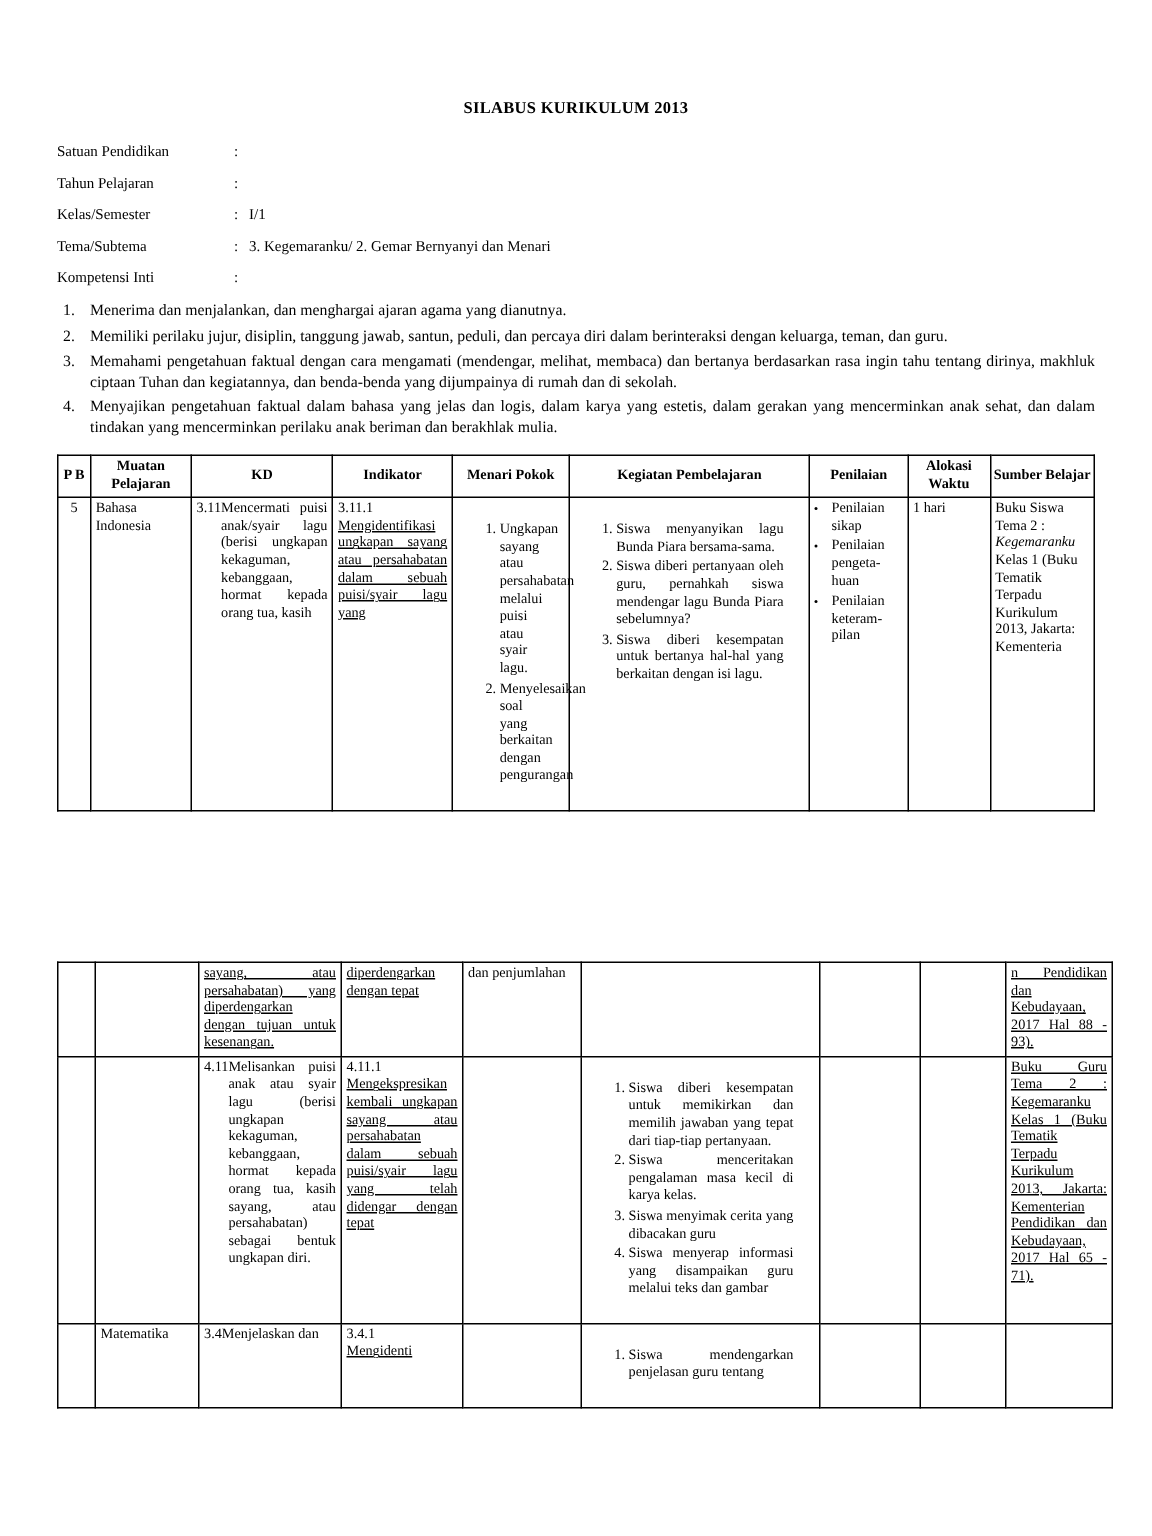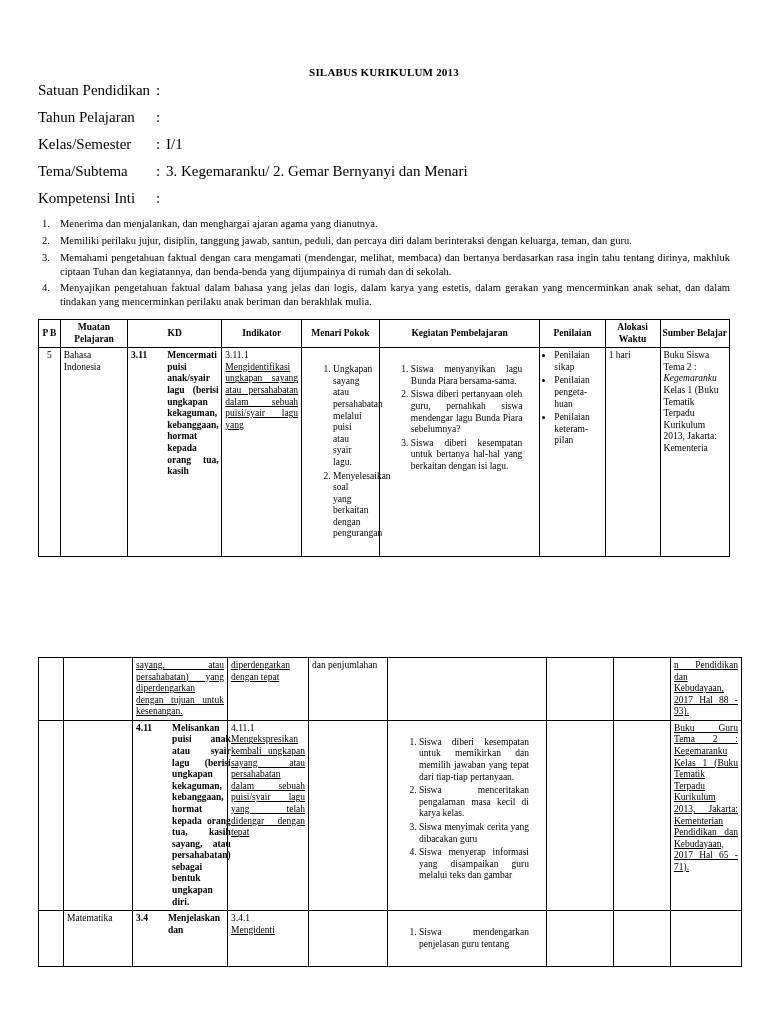--- a/index.html
+++ b/index.html
@@ -23,25 +23,25 @@
   }
   .inner {
     margin: 0 38px;
   }
   .doc-title {
     text-align: center;
     font-weight: bold;
     font-size: 11px;
     letter-spacing: 0.2px;
     margin-top: 66px;
-    margin-bottom: 4px;
+    margin-bottom: 18px;
   }
   .meta-row {
     display: flex;
-    font-size: 15px;
+    font-size: 10px;
     margin-bottom: 10px;
   }
   .meta-label {
     width: 118px;
     flex: 0 0 118px;
   }
   .meta-sep {
     width: 10px;
     flex: 0 0 10px;
   }
@@ -112,22 +112,21 @@
   }
   ul.bullist {
     margin: 0;
     padding-left: 11px;
   }
   ul.bullist > li {
     margin-bottom: 2px;
   }
   .kd-code {
     display: flex;
-    gap: 20px;
-    font-weight: bold;
+    gap: 0;
   }
   .kd-code .code { flex: 0 0 auto; }
   .kd-code .body { flex: 1 1 auto; text-align: justify; }
   .italic { font-style: italic; }
   .tbl2 { margin-top: 0; }
   .spacer-gap { height: 100px; }
 </style>
 </head>
 <body>
 

